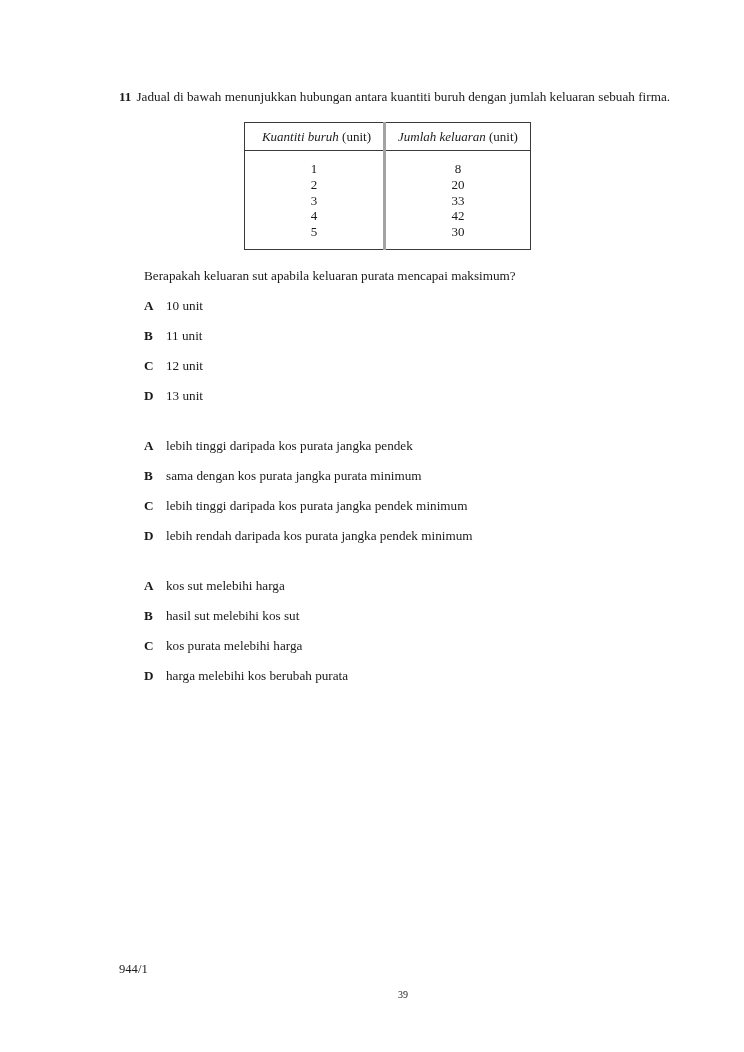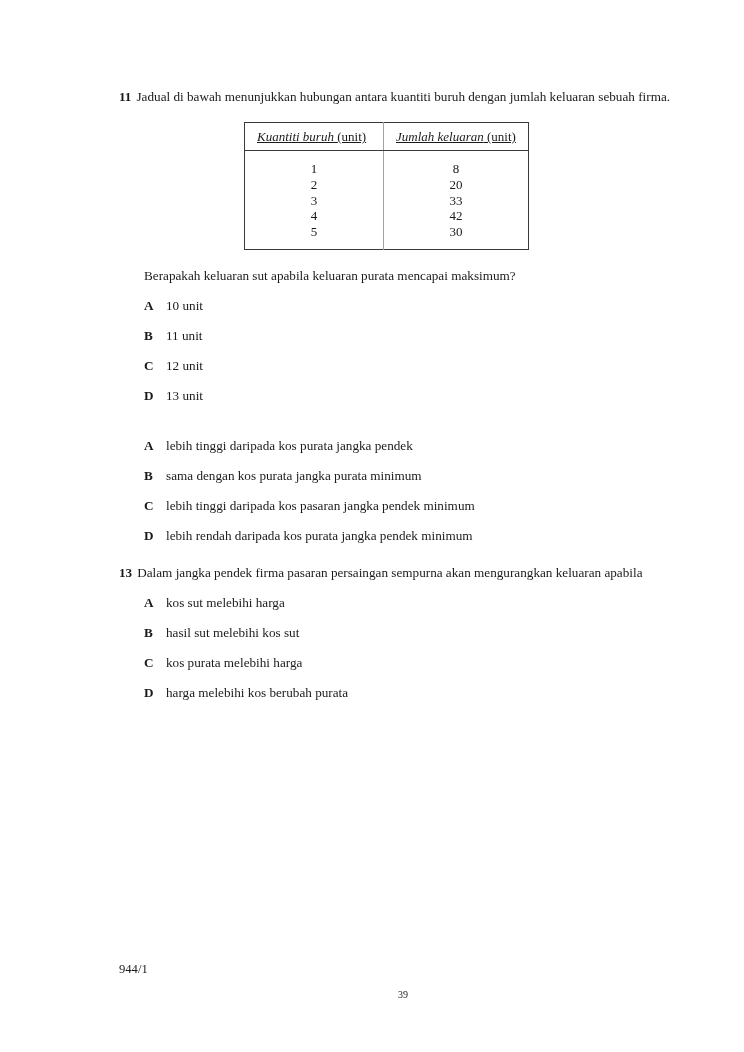--- a/index.html
+++ b/index.html
@@ -85,35 +85,34 @@
     border-collapse: collapse;
     margin-left: 125px;
     border: 1px solid #3a3a3a;
     font-size: 13px;
   }
   table.data-table th {
     font-weight: normal;
     font-style: italic;
     padding: 6px 12px 5px 12px;
     border-bottom: 1px solid #3a3a3a;
-    text-align: left;
+    text-align: right;
     white-space: nowrap;
-    text-decoration: underline;
   }
   table.data-table th .unit {
     font-style: normal;
   }
   table.data-table td {
     text-align: center;
     padding: 0 12px;
     line-height: 15.8px;
     white-space: nowrap;
   }
   table.data-table .col-sep {
-    border-left: 1px solid #a3a3a3;
+    border-left: 3px solid #a3a3a3;
   }
   table.data-table tbody tr:first-child td {
     padding-top: 10px;
   }
   table.data-table tbody tr:last-child td {
     padding-bottom: 9px;
   }
   .col-a { min-width: 114px; }
   .col-b { min-width: 118px; }
 
@@ -209,33 +208,32 @@
         <li class="option">
           <span class="opt-letter">A</span>
           <span class="opt-text">lebih tinggi daripada kos purata jangka pendek</span>
         </li>
         <li class="option">
           <span class="opt-letter">B</span>
           <span class="opt-text">sama dengan kos purata jangka purata minimum</span>
         </li>
         <li class="option">
           <span class="opt-letter">C</span>
-          <span class="opt-text">lebih tinggi daripada kos pasaran jangka pendek minimum</span>
+          <span class="opt-text">lebih tinggi daripada kos purata jangka pendek minimum</span>
         </li>
         <li class="option">
           <span class="opt-letter">D</span>
           <span class="opt-text">lebih rendah daripada kos purata jangka pendek minimum</span>
         </li>
       </ul>
     </div>
 
     <div class="gap-after-options"></div>
 
     <div class="question">
-      <p class="q-stem nojustify"><span class="q-num">13</span><span>Dalam jangka pendek firma pasaran persaingan sempurna akan mengurangkan keluaran apabila</span></p>
 
       <ul class="options">
         <li class="option">
           <span class="opt-letter">A</span>
           <span class="opt-text">kos sut melebihi harga</span>
         </li>
         <li class="option">
           <span class="opt-letter">B</span>
           <span class="opt-text">hasil sut melebihi kos sut</span>
         </li>

